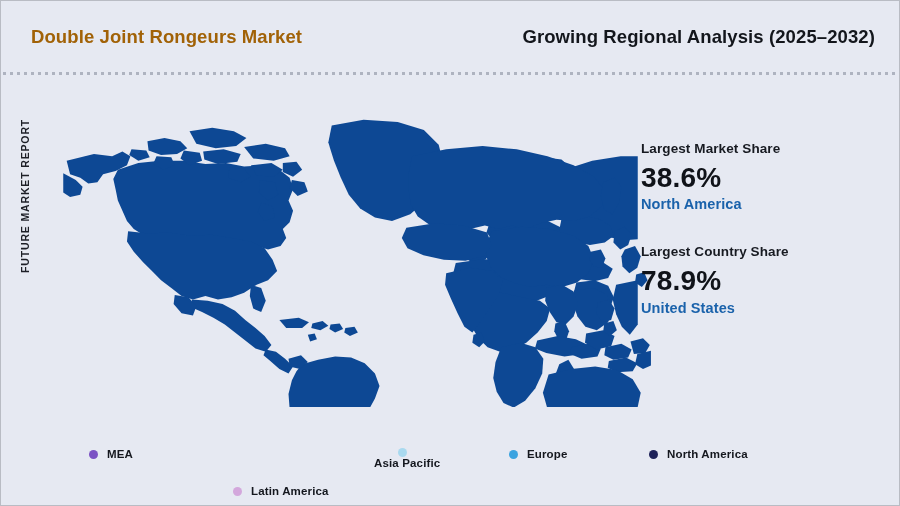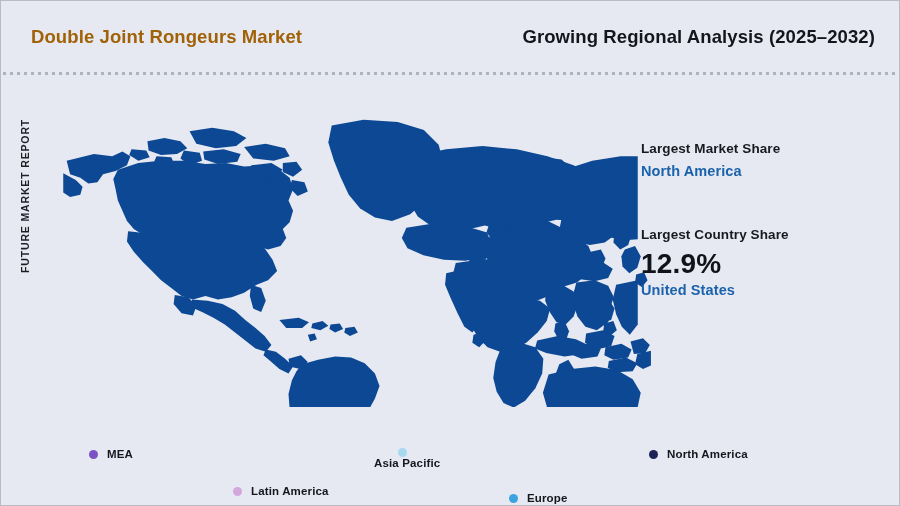--- a/index.html
+++ b/index.html
@@ -84,21 +84,21 @@
     height: 310px;
   }
   .map-wrap svg { display: block; width: 100%; height: 100%; }
   
   .stats {
     position: absolute;
     left: 640px;
     top: 140px;
     width: 240px;
   }
-  .stat-block { margin-bottom: 48px; }
+  .stat-block { margin-bottom: 32px; }
   .stat-block:last-child { margin-bottom: 0; }
   .stat-label {
     font-size: 13.5px;
     font-weight: bold;
     color: #171a21;
     letter-spacing: 0.1px;
     margin: 0 0 7px 0;
   }
   .stat-value {
     font-size: 28px;
@@ -315,43 +315,44 @@
 
         <path d="M150 230 L200 222 L250 226 L292 238 L300 260 L286 280 L254 288 L216 286 L180 278
                  L152 266 L142 248 Z"></path>
       </g>
     </svg>
   </div>
 
   <div class="stats">
     <div class="stat-block">
       <p class="stat-label">Largest Market Share</p>
+      <p class="stat-value">38.6%</p>
       <p class="stat-region">North America</p>
     </div>
     <div class="stat-block">
       <p class="stat-label">Largest Country Share</p>
-      <p class="stat-value">12.9%</p>
+      <p class="stat-value">78.9%</p>
       <p class="stat-region">United States</p>
     </div>
   </div>
 
   <div class="legend">
     <div class="legend-item" style="left: 0px; top: 0px;">
       <span class="legend-dot" style="background: rgb(123, 82, 196);"></span>
       <span class="legend-label">MEA</span>
     </div>
     <div class="legend-item" style="left: 144px; top: 0px; margin-top: 37px;">
       <span class="legend-dot" style="background: rgb(211, 167, 220);"></span>
       <span class="legend-label">Latin America</span>
     </div>
     <div class="legend-item" style="left: 285px; top: 0px; flex-direction: column;">
       <span class="legend-dot" style="background: rgb(169, 217, 239);"></span>
       <span class="legend-label">Asia Pacific</span>
     </div>
-    <div class="legend-item" style="left: 420px; top: 0px; margin-top: 44px;">
+    <div class="legend-item" style="left: 420px; top: 0px;">
       <span class="legend-dot" style="background: rgb(59, 163, 224);"></span>
       <span class="legend-label">Europe</span>
     </div>
     <div class="legend-item" style="left: 560px; top: 0px;">
       <span class="legend-dot" style="background: rgb(30, 34, 89);"></span>
       <span class="legend-label">North America</span>
     </div>
   </div>
 
 </div>

